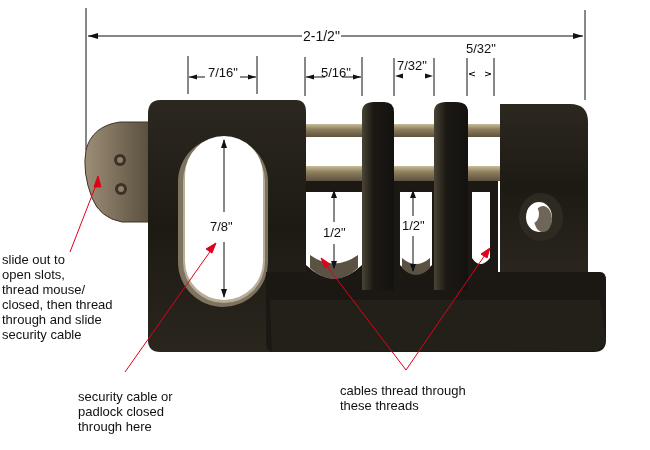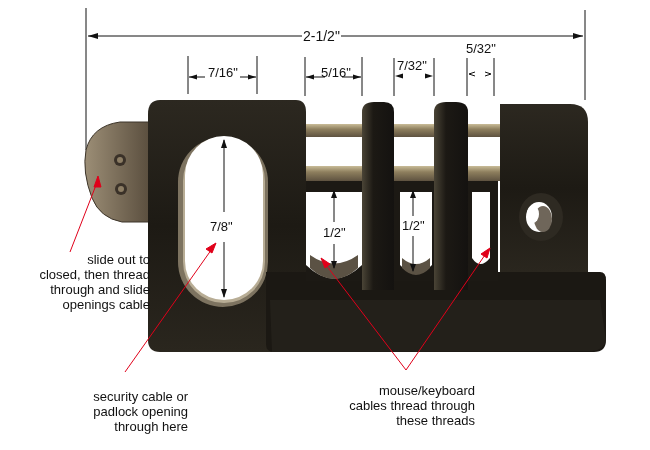--- a/index.html
+++ b/index.html
@@ -1,19 +1,19 @@
 <!DOCTYPE html>
 <html><head>
 <meta charset="utf-8">
 <style>
   html, body { margin: 0; padding: 0; background: #ffffff; }
   body { width: 650px; height: 450px; position: relative; overflow: hidden;
          font-family: "Liberation Sans", sans-serif; color: #111; }
   #stage { position: absolute; left: 0; top: 0; width: 650px; height: 450px; }
-  .lbl { position: absolute; font-size: 13px; line-height: 15px; text-align: right; color: #111; white-space: nowrap; }
+  .lbl { position: absolute; font-size: 13px; line-height: 15px; text-align: left; color: #111; white-space: nowrap; }
   .dim { position: absolute; font-size: 13px; line-height: 14px; text-align: center; color: #111; background: #fff; padding: 0 1px; white-space: nowrap; }
   .dim.onwhite { background: transparent; }
   .dim.inslot { background: #fff; }
 </style>
 </head>
 <body>
 
 <div id="stage">
   <svg width="650" height="450" viewBox="0 0 650 450" xmlns="http://www.w3.org/2000/svg">
     <defs>
@@ -183,29 +183,30 @@
   <span class="dim onwhite" style="left:320px; top:66px;">5/16"</span>
   <span class="dim onwhite" style="left:396px; top:59px;">7/32"</span>
   <span class="dim onwhite" style="left:465px; top:42px;">5/32"</span>
   <span class="dim inslot" style="left:209px; top:220px;">7/8"</span>
   <span class="dim inslot" style="left:322px; top:226px;">1/2"</span>
   <span class="dim inslot" style="left:401px; top:219px;">1/2"</span>
 
   
   <div class="lbl" style="left:2px; top:252px; width:148px;">
     <div>slide out to</div>
+    <div>open slots,</div>
+    <div>thread mouse/</div>
     <div>closed, then thread</div>
     <div>through and slide</div>
-    <div>openings cable</div>
+    <div>security cable</div>
   </div>
 
   <div class="lbl" style="left:78px; top:389px; width:110px;">
     <div>security cable or</div>
-    <div>padlock opening</div>
+    <div>padlock closed</div>
     <div>through here</div>
   </div>
 
   <div class="lbl" style="left:340px; top:383px; width:135px;">
-    <div>mouse/keyboard</div>
     <div>cables thread through</div>
     <div>these threads</div>
   </div>
 </div>
 
 </body></html>

